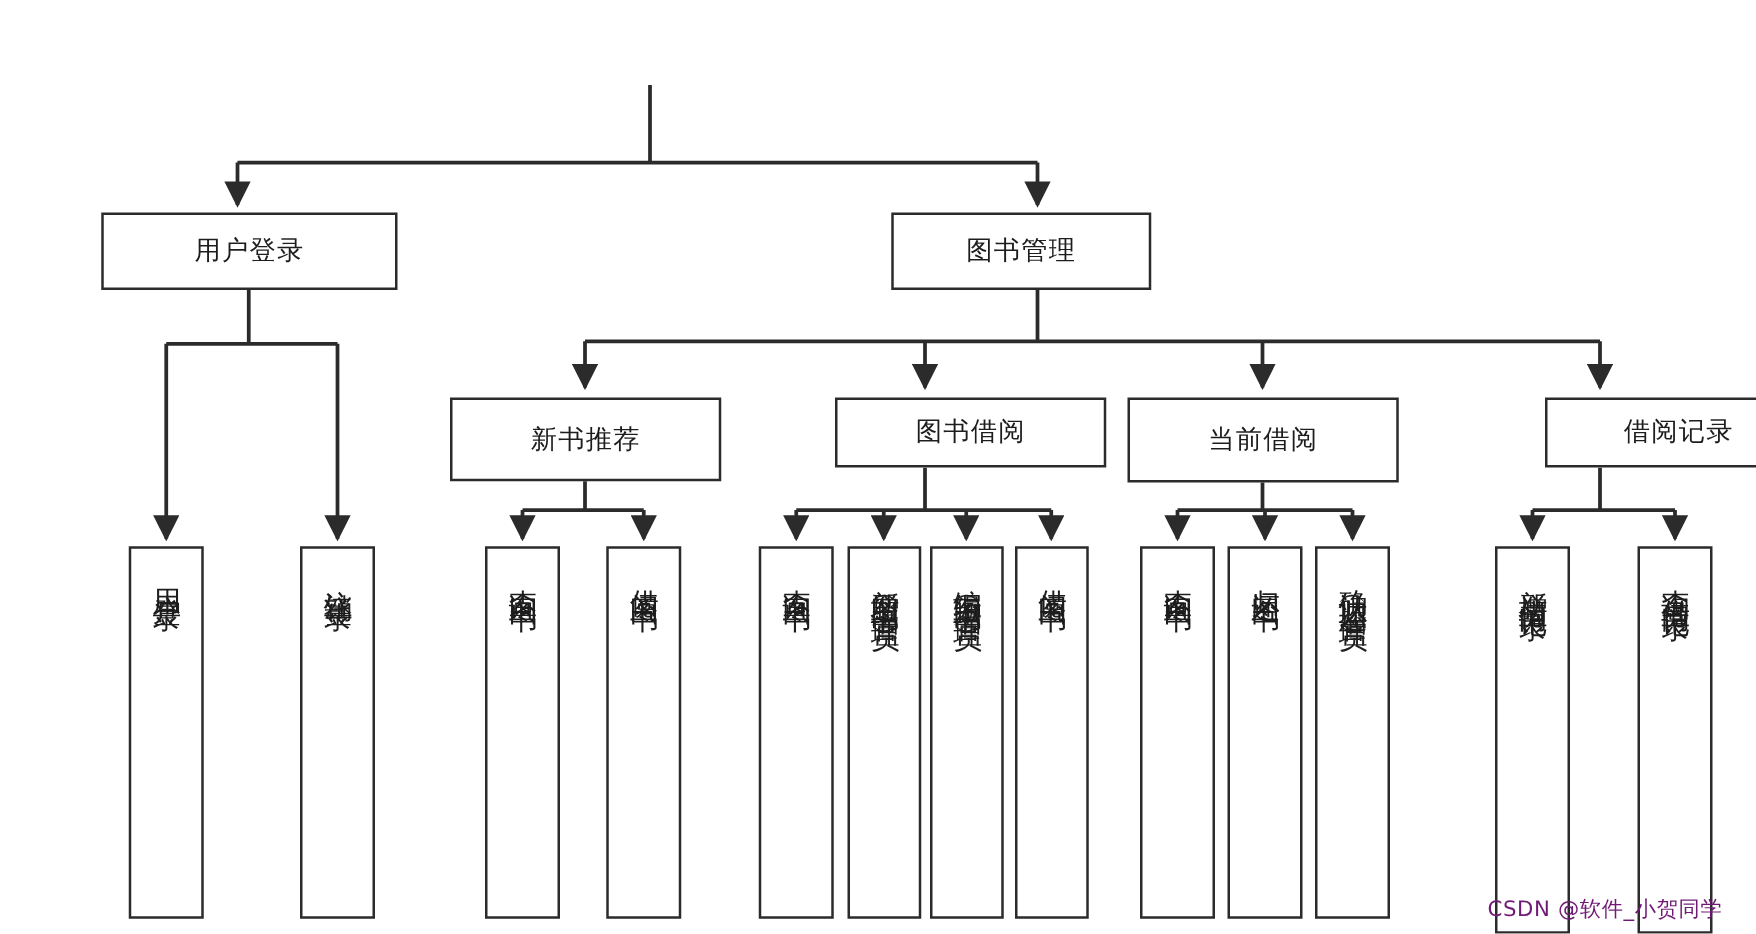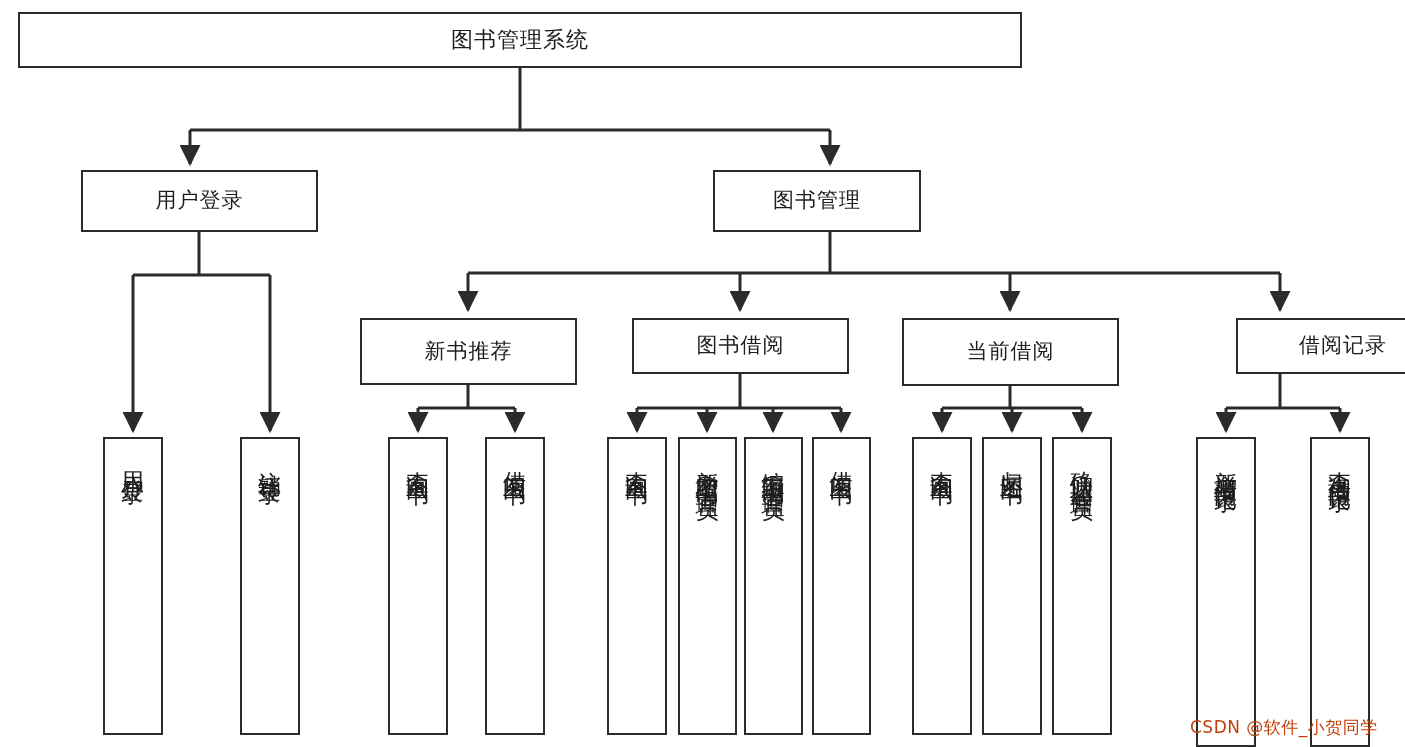--- a/index.html
+++ b/index.html
@@ -52,21 +52,21 @@
     text-orientation: upright;
     letter-spacing: 4px;
     white-space: nowrap;
   }
   .node.root {
     font-size: 22px;
   }
   .watermark {
     position: absolute;
     font-size: 17px;
-    color: #c2410c;
+    color: #701a75;
     white-space: nowrap;
     letter-spacing: 0.5px;
   }
 </style>
 </head>
 <body>
 
 <div id="canvas">
 
   <svg id="wires" viewBox="0 0 1405 747" xmlns="http://www.w3.org/2000/svg">
@@ -113,35 +113,32 @@
       <path d="M 1012 408 L 1012 431" marker-end="url(#arrow)"></path>
       <path d="M 1082 408 L 1082 431" marker-end="url(#arrow)"></path>
 
       <path d="M 1280 374 L 1280 408"></path>
       <path d="M 1226 408 L 1340 408"></path>
       <path d="M 1226 408 L 1226 431" marker-end="url(#arrow)"></path>
       <path d="M 1340 408 L 1340 431" marker-end="url(#arrow)"></path>
     </g>
   </svg>
 
-  <div class="node horiz root" style="left:18px; top:12px; width:1004px; height:56px;">
-    <span>图书管理系统</span>
-  </div>
 
   <div class="node horiz" style="left:81px; top:170px; width:237px; height:62px;">
     <span>用户登录</span>
   </div>
   <div class="node horiz" style="left:713px; top:170px; width:208px; height:62px;">
     <span>图书管理</span>
   </div>
 
   <div class="node horiz" style="left:360px; top:318px; width:217px; height:67px;">
     <span>新书推荐</span>
   </div>
-  <div class="node horiz" style="left:632px; top:318px; width:217px; height:56px;">
+  <div class="node horiz" style="left:668px; top:318px; width:217px; height:56px;">
     <span>图书借阅</span>
   </div>
   <div class="node horiz" style="left:902px; top:318px; width:217px; height:68px;">
     <span>当前借阅</span>
   </div>
   <div class="node horiz" style="left:1236px; top:318px; width:214px; height:56px;text-align:right;">
     <span>借阅记录</span>
   </div>
 
   <div class="node vert" style="left:103px; top:437px; width:60px; height:298px;">

